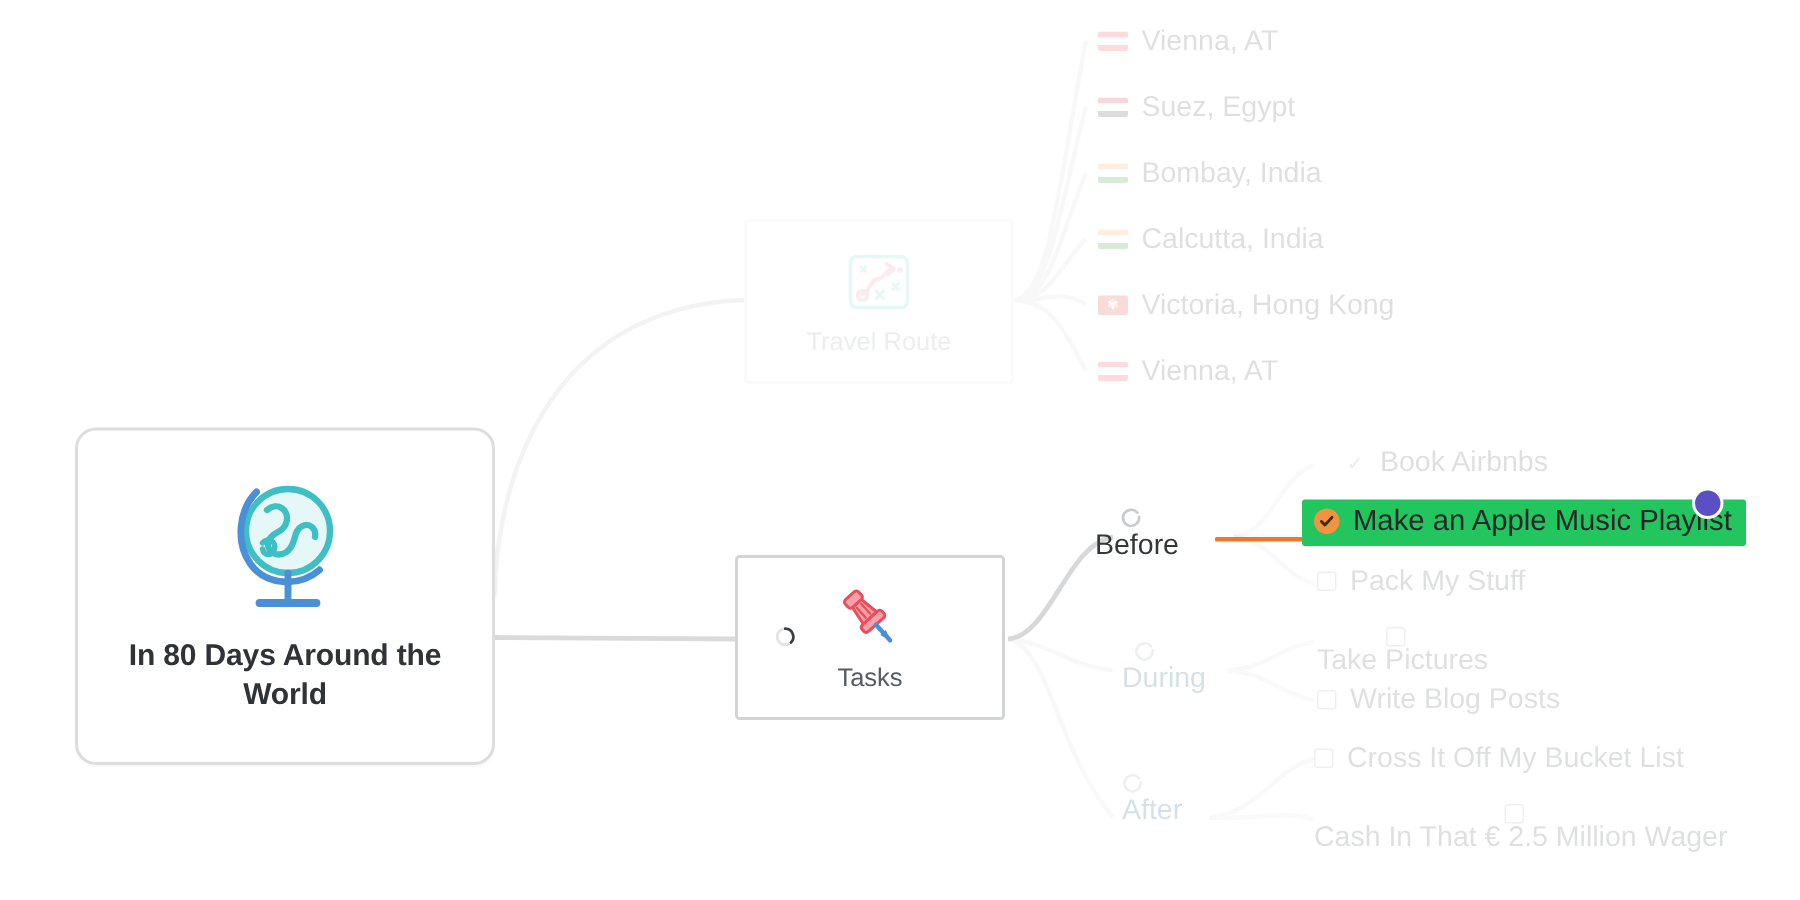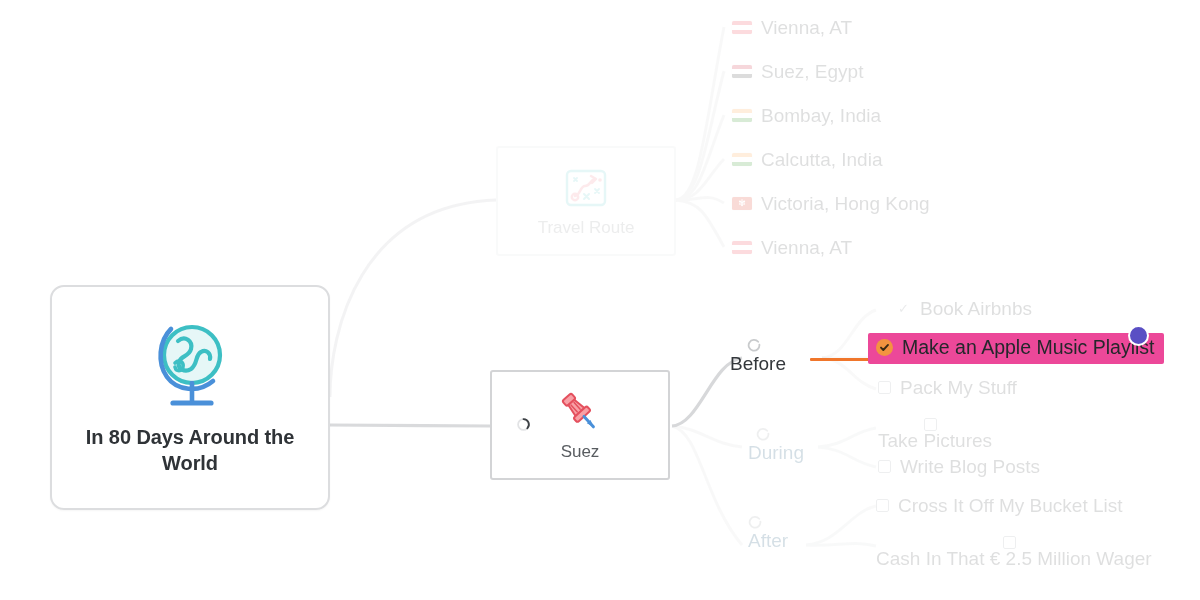--- a/index.html
+++ b/index.html
@@ -111,21 +111,21 @@
     flex-direction: column;
   }
   .group-label .ring { margin-right: 7px; display:inline-flex; }
   .group-label.active .glabel { color: #33373b; }
   .group-label.dim { opacity: 0.17; }
   .group-label.dim .glabel { color: #0c4a6e; margin-left: 18px; }
 
   
   .leaf.selected {
     opacity: 1;
-    background: #ec4899;
+    background: #22c55e;
     padding: 5px 9px 6px 8px;
     border-radius: 2px;
   }
   .leaf.selected .leaf-text {
     color: #24272b;
     font-size: 19.5px;
   }
   .sel-underline {
     position: absolute;
     height: 3px;
@@ -280,21 +280,21 @@
           <rect x="18" y="4" width="12" height="7" rx="2" fill="#f8a0a6" stroke="#e4505e" stroke-width="2"></rect>
           <path d="M20,11 L28,11 L30,24 L18,24 Z" fill="#f8a0a6" stroke="#e4505e" stroke-width="2" stroke-linejoin="round"></path>
           <rect x="15" y="24" width="18" height="6" rx="2" fill="#f8a0a6" stroke="#e4505e" stroke-width="2"></rect>
           <line x1="24" y1="30" x2="24" y2="44" stroke="#4a90d9" stroke-width="3" stroke-linecap="round"></line>
           <path d="M21.5,37 L24,44 L26.5,37" fill="#4a90d9"></path>
           <line x1="22" y1="13" x2="22" y2="22" stroke="#e4505e" stroke-width="1.5" stroke-linecap="round"></line>
           <line x1="26" y1="13" x2="26" y2="22" stroke="#e4505e" stroke-width="1.5" stroke-linecap="round"></line>
         </g>
       </svg>
     </div>
-    <div class="branch-label">Suez</div>
+    <div class="branch-label">Tasks</div>
   </div>
 
   <div class="leaf dim" style="left:732px; top:18px;">
     <span class="bullet">
       <span class="flag at">
           <i></i>
           <i></i>
           <i></i>
         </span>
       </span>

